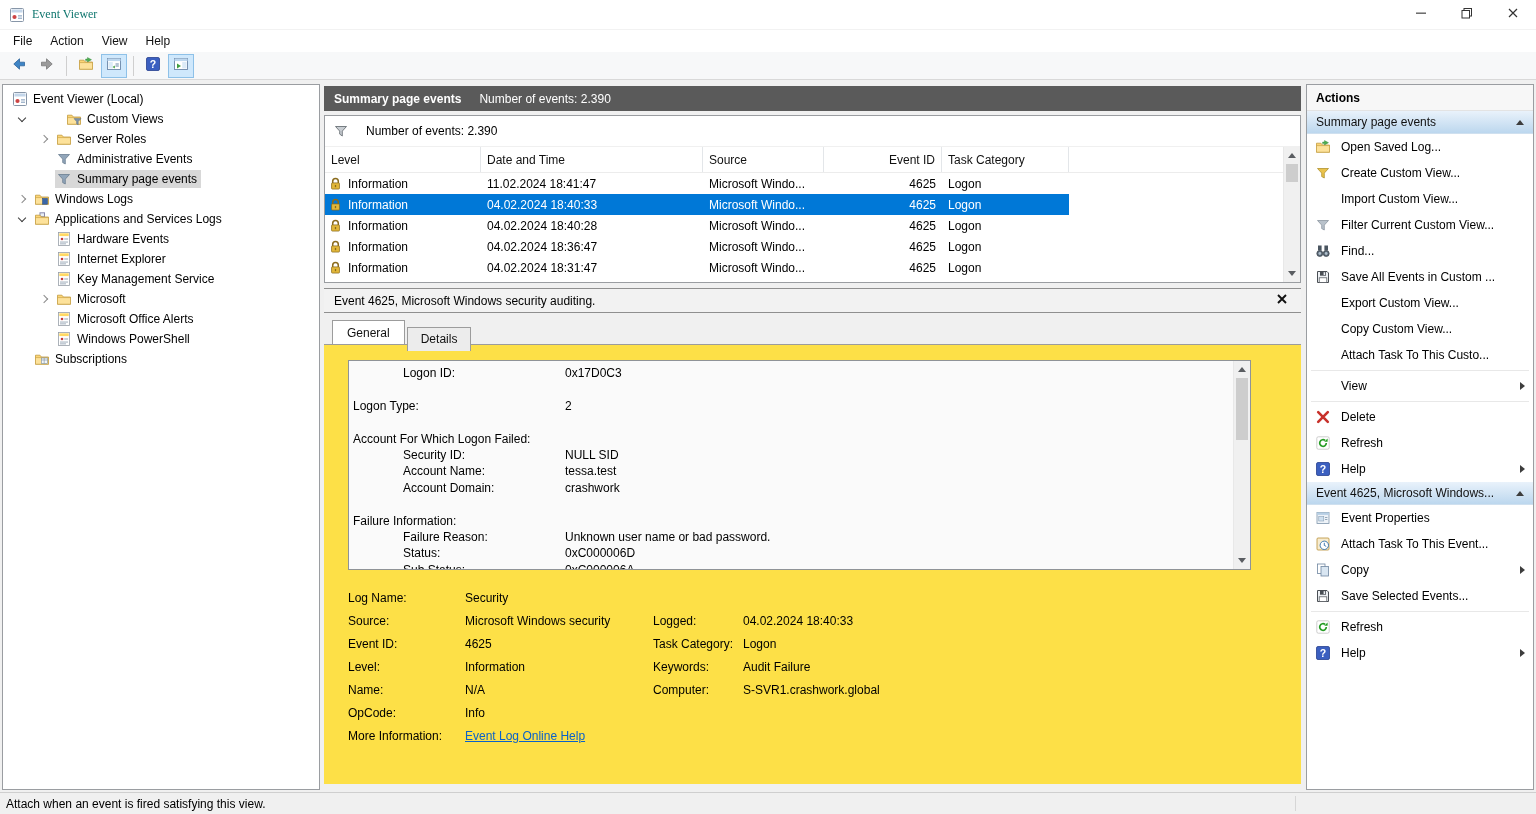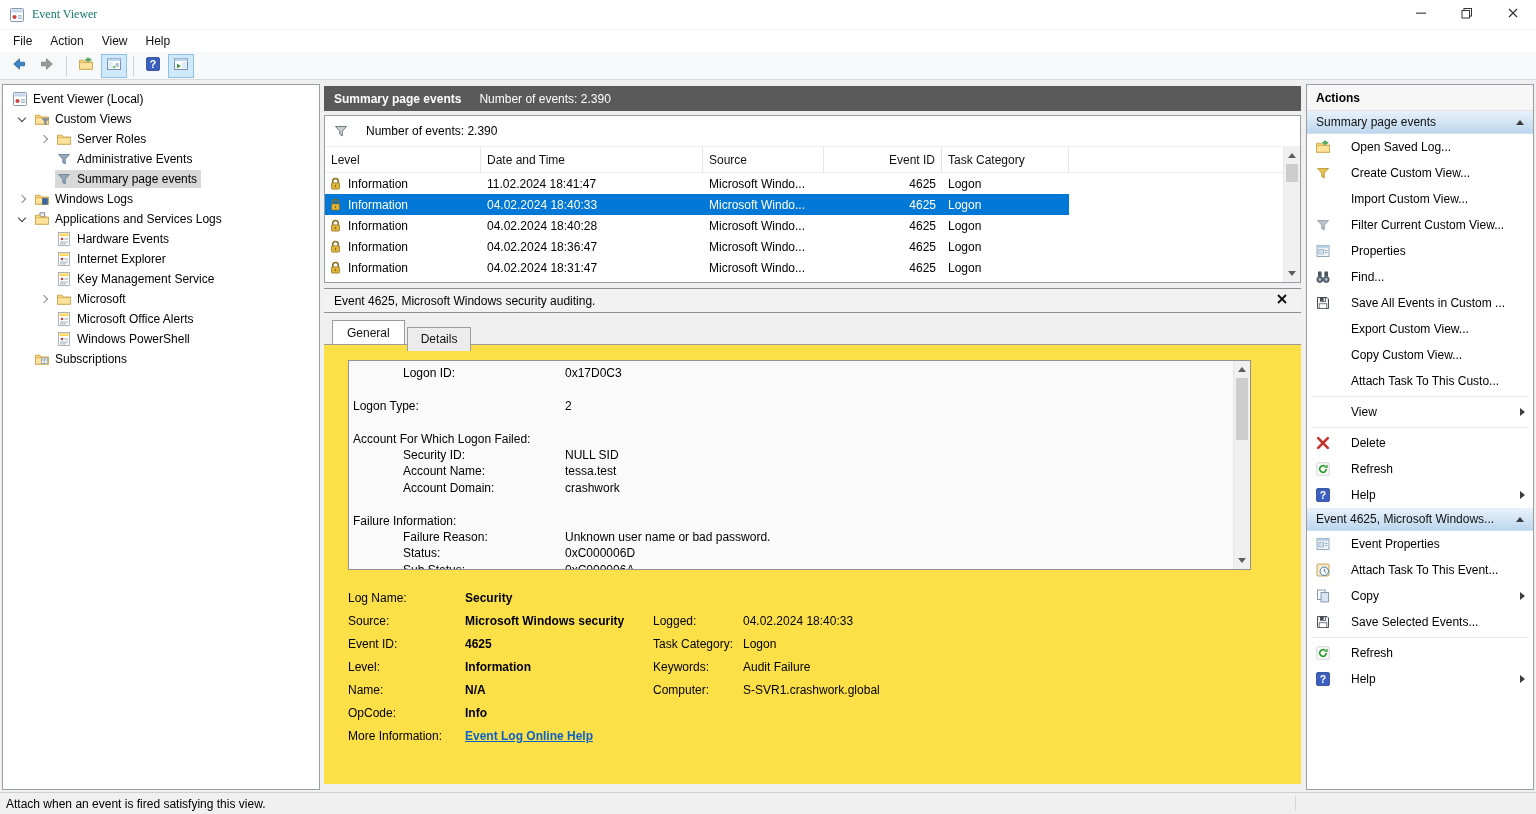--- a/index.html
+++ b/index.html
@@ -77,31 +77,31 @@
   .tab.active { background:#f0f0f0; background:#fff; padding:5px 14px 4px 14px; top:0; z-index:3; }
   .tab-body { flex:1; border-top:1px solid #9c9c9c; background:#fde047; min-height:0; overflow:hidden; }
   .desc-box { margin:15px 50px 0 24px; height:210px; border:1px solid #8f9397; background:#fafafa; display:flex; overflow:hidden; }
   .desc-lines { flex:1; padding:5px 0 0 4px; overflow:hidden; min-width:0; }
   .desc-line { height:16.4px; position:relative; white-space:nowrap; }
   .desc-label.ind1 { margin-left:50px; }
   .desc-value { position:absolute; left:212px; top:0; }
   .fields { margin:16px 0 0 24px; }
   .field-row { display:flex; height:23px; align-items:center; }
   .fl1 { width:117px; flex:0 0 auto; }
-  .fv1 { width:188px; flex:0 0 auto;font-weight:bold; }
+  .fv1 { width:188px; flex:0 0 auto; }
   .fl2 { width:90px; flex:0 0 auto; }
   .fv2 { flex:0 0 auto; }
   .link { color:#0a61c9; text-decoration:underline; }
 
   
   .actions-panel { width:228px; flex:0 0 auto; background:#fff; border:1px solid #9a9da1; margin:4px 2px 2px 0; display:flex; flex-direction:column; overflow:hidden; }
   .actions-title { height:26px; flex:0 0 auto; font-weight:bold; display:flex; align-items:center; padding-left:9px; background:#f7f7f7; border-bottom:1px solid #e3e3e3; }
   .section-header { height:23px; flex:0 0 auto; background:linear-gradient(#e9f2fb, #bcd7ee); display:flex; align-items:center; padding:0 9px; border-bottom:1px solid #cfe0ef; color:#111; }
   .collapse-arrow { margin-left:auto; width:0; height:0; border-left:4px solid transparent; border-right:4px solid transparent; border-bottom:5px solid #3d3d3d; }
-  .action-item { height:26px; flex:0 0 auto; display:flex; align-items:center; padding:0 8px; gap:20px; }
+  .action-item { height:26px; flex:0 0 auto; display:flex; align-items:center; padding:0 8px; gap:10px; }
   .action-ic { width:16px; height:16px; flex:0 0 auto; display:flex; }
   .submenu-arrow { margin-left:auto; width:0; height:0; border-top:4px solid transparent; border-bottom:4px solid transparent; border-left:5px solid #3d3d3d; }
   .action-sep { height:1px; background:#e8e8e8; margin:2px 4px; flex:0 0 auto; }
 
   
   .statusbar { height:22px; background:#f0f0f0; border-top:1px solid #cfcfcf; display:flex; align-items:center; padding-left:6px; position:relative; }
   .status-divider { position:absolute; left:1295px; top:3px; bottom:3px; width:1px; background:#d6d6d6; }
 </style>
 </head>
 <body>
@@ -198,21 +198,21 @@
               <rect x="1.5" y="1.5" width="13" height="13" rx="1" fill="#fff" stroke="#8796a8"></rect>
               <rect x="2.5" y="2.5" width="11" height="3" fill="#c3d6ea"></rect>
               <circle cx="5.5" cy="10" r="2.1" fill="#cc4444"></circle>
               <rect x="9" y="8.2" width="4" height="1.3" fill="#9ab0c8"></rect>
               <rect x="9" y="10.6" width="4" height="1.3" fill="#9ab0c8"></rect>
             </svg>
           </span>
           <span class="node-label">Event Viewer (Local)</span>
         </span>
       </div>
-      <div class="tree-node" style="padding-left: 8px;">
+      <div class="tree-node" style="padding-left: 8px; gap: 32px;">
         <span class="expander">
           <span class="chev-expanded"></span>
         </span>
         <span class="node-content">
           <span class="tree-icon">
             <svg width="16" height="16" viewBox="0 0 16 16" xmlns="http://www.w3.org/2000/svg">
               <path d="M1.5 4.2h4.4l1.6 1.8h7v7.2H1.5z" fill="#fcd575" stroke="#c19a3f" stroke-width="0.8"></path>
               <path d="M1.5 6.6h13v6.6H1.5z" fill="#fde29b" stroke="#c19a3f" stroke-width="0.6"></path>
               <path d="M8 7.6h7l-2.8 3v3.2l-1.6-1v-2.2z" fill="#7e93a8" stroke="#5a6f85" stroke-width="0.5"></path>
             </svg>
@@ -636,32 +636,20 @@
           <span class="action-ic">
             <svg width="16" height="16" viewBox="0 0 16 16" xmlns="http://www.w3.org/2000/svg">
               <path d="M2.5 3.5h11l-4.2 4.6v4.9l-2.6-1.4V8.1z" fill="#b9c2cb" stroke="#7f8b96" stroke-width="0.7"></path>
             </svg>
           </span>
           <span class="action-label">Filter Current Custom View...</span>
         </div>
         <div class="action-item">
           <span class="action-ic">
             <svg width="16" height="16" viewBox="0 0 16 16" xmlns="http://www.w3.org/2000/svg">
-              <rect x="2" y="2.5" width="12" height="11" fill="#eef3f8" stroke="#7d94aa" stroke-width="0.8"></rect>
-              <rect x="2" y="2.5" width="12" height="2.4" fill="#b7cfe4"></rect>
-              <rect x="3.8" y="6.5" width="5" height="4.5" fill="#cfe0ef" stroke="#7d94aa" stroke-width="0.5"></rect>
-              <line x1="10" y1="7.5" x2="12.4" y2="7.5" stroke="#7d94aa" stroke-width="0.8"></line>
-              <line x1="10" y1="9.5" x2="12.4" y2="9.5" stroke="#7d94aa" stroke-width="0.8"></line>
-            </svg>
-          </span>
-          <span class="action-label">Properties</span>
-        </div>
-        <div class="action-item">
-          <span class="action-ic">
-            <svg width="16" height="16" viewBox="0 0 16 16" xmlns="http://www.w3.org/2000/svg">
               <rect x="3" y="2.5" width="3.6" height="5" fill="#4a5560"></rect>
               <rect x="9.4" y="2.5" width="3.6" height="5" fill="#4a5560"></rect>
               <circle cx="4.8" cy="10.5" r="3" fill="#5a6774" stroke="#39434d" stroke-width="0.7"></circle>
               <circle cx="11.2" cy="10.5" r="3" fill="#5a6774" stroke="#39434d" stroke-width="0.7"></circle>
               <circle cx="4.8" cy="10.5" r="1.4" fill="#aebecb"></circle>
               <circle cx="11.2" cy="10.5" r="1.4" fill="#aebecb"></circle>
             </svg>
           </span>
           <span class="action-label">Find...</span>
         </div>

